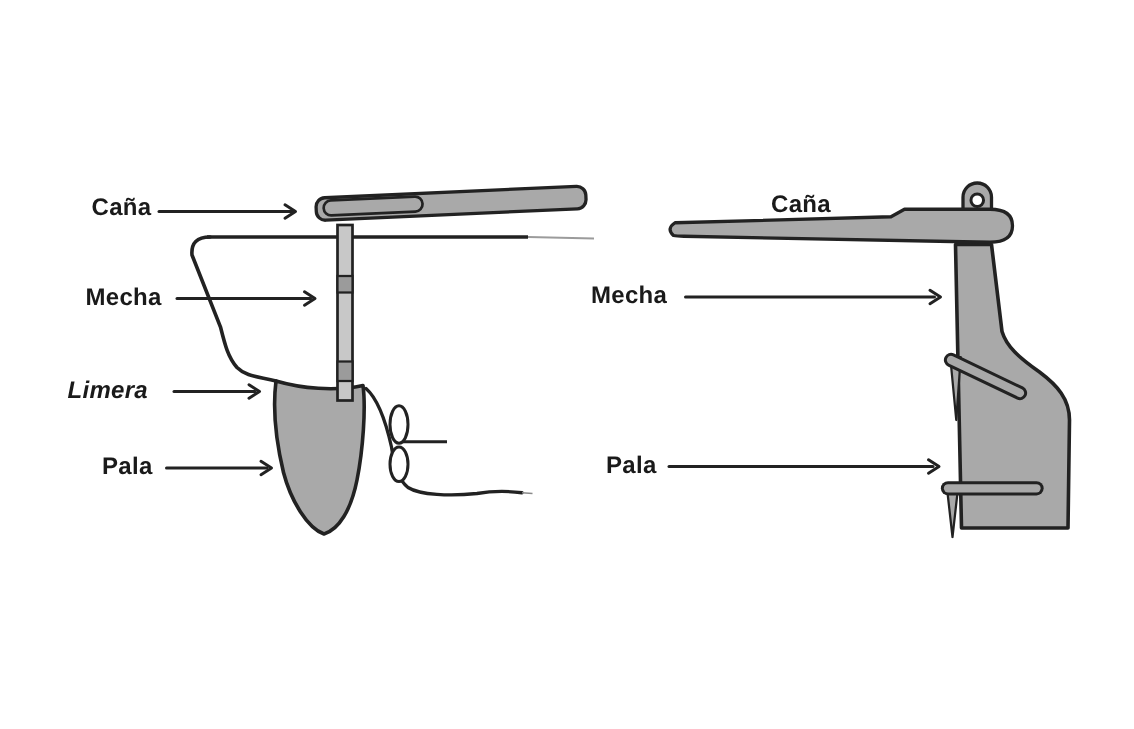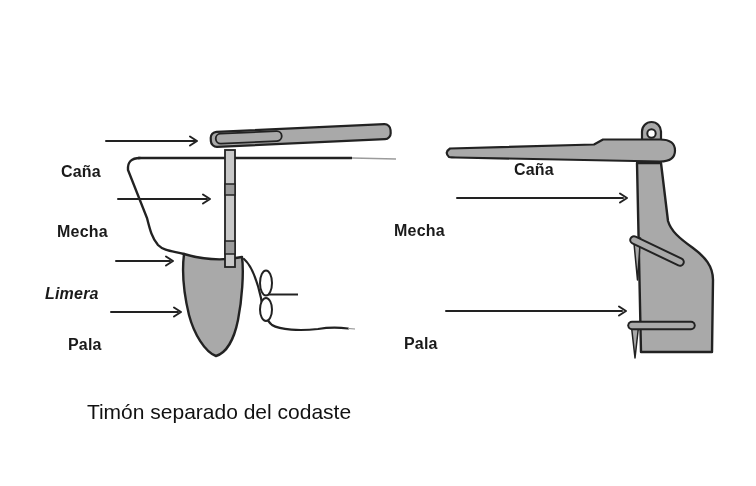--- a/index.html
+++ b/index.html
@@ -11,21 +11,20 @@
     font-family:"Liberation Sans", sans-serif;
   }
   .diagram-svg{position:absolute;left:0;top:0;}
   .part-label{
     position:absolute;
     font-size:16px;
     font-weight:700;
     color:#1a1a1a;
     white-space:nowrap;
     letter-spacing:0.2px;
-    margin-top:33px;
   }
   .caption{
     position:absolute;
     font-size:21px;
     font-weight:400;
     color:#111111;
     text-align:center;
     white-space:nowrap;
   }
   .ol{stroke:#222222;}
@@ -99,15 +98,14 @@
 
   <div class="part-label" style="left:61px;top:130px;">Caña</div>
   <div class="part-label" style="left:57px;top:190px;">Mecha</div>
   <div class="part-label" style="left:45px;top:252px;font-style:italic;">Limera</div>
   <div class="part-label" style="left:68px;top:303px;">Pala</div>
 
   <div class="part-label" style="left:514px;top:128px;">Caña</div>
   <div class="part-label" style="left:394px;top:189px;">Mecha</div>
   <div class="part-label" style="left:404px;top:302px;">Pala</div>
 
-  <div class="caption" style="left:69px;top:400px;width:300px;">Timón separado del codaste</div>
 
 </div>
 
 </body></html>

